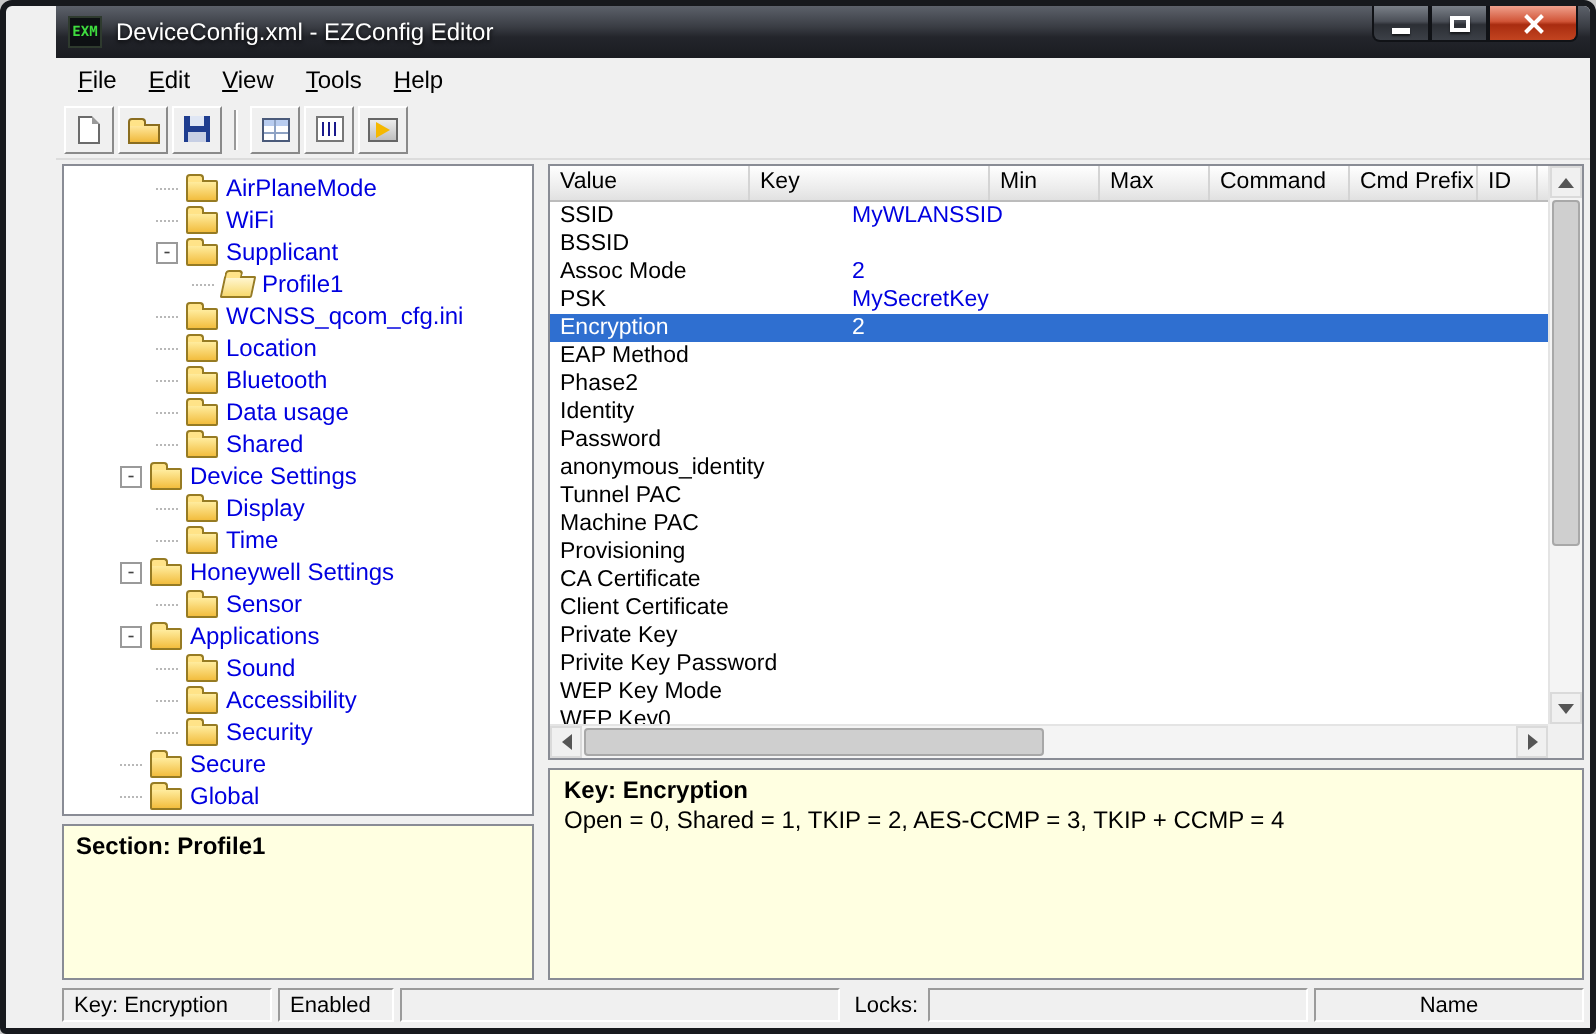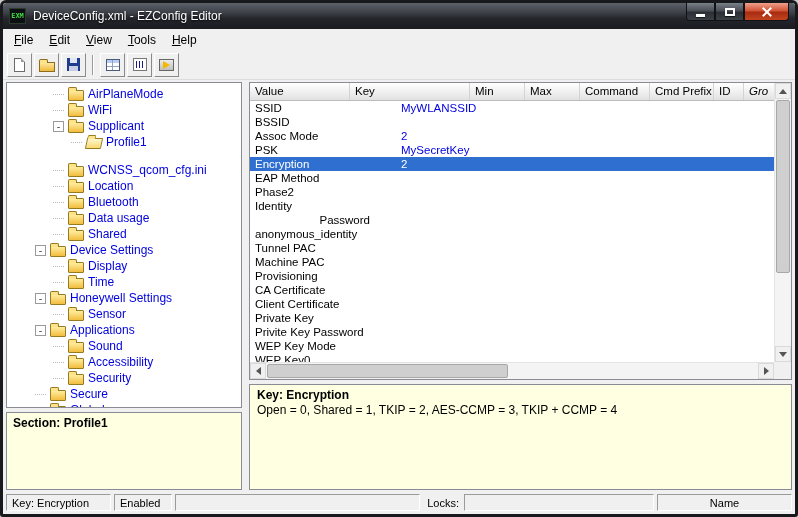--- a/index.html
+++ b/index.html
@@ -1,20 +1,20 @@
 <!DOCTYPE html>
 <html><head>
 <meta charset="utf-8">
 <style>
   * { box-sizing: border-box; margin: 0; padding: 0; }
   html, body { width: 798px; height: 517px; }
   body { font-family: "Liberation Sans", sans-serif; background: #c8c8c8; overflow: hidden; }
 
   .window { width: 798px; height: 517px; display: flex; flex-direction: column;
-    border: 3px solid #17191d; border-radius: 6px 6px 3px 3px; overflow: hidden; background: #f0f0f0; }
+    border: 3px solid #17191d; border-radius: 6px 6px 3px 3px; overflow: hidden; background: #f0f0f0; padding-left: 25px; }
 
   
   .titlebar { height: 26px; flex: none; position: relative; display: flex; align-items: center; padding: 0 6px;
     background: linear-gradient(#5c616a, #3a3d44 40%, #23252b 60%, #1a1c21); }
   .app-icon { width: 17px; height: 16px; background: #0d1013; border: 1px solid #2e3a2e; color: #3fdc3f;
     font-family: "DejaVu Sans Mono", monospace; font-size: 7px; font-weight: bold;
     display: flex; align-items: center; justify-content: center; flex: none; }
   .title { color: #fff; font-size: 12px; margin-left: 7px; text-shadow: 0 1px 2px rgba(0,0,0,.85); white-space: nowrap; }
   .win-controls { position: absolute; top: 0; right: 6px; display: flex; }
   .win-btn { width: 29px; height: 18px; border: 1px solid #101216; border-top: none; cursor: default;
@@ -198,21 +198,21 @@
           <div class="tree-item" style="padding-left: 46px;">
             <span class="expander">-</span>
             <span class="folder-icon"></span>
             <span class="tree-label">Supplicant</span>
           </div>
           <div class="tree-item" style="padding-left: 64px;">
             <span class="expander empty"></span>
             <span class="folder-icon open"></span>
             <span class="tree-label">Profile1</span>
           </div>
-          <div class="tree-item" style="padding-left: 46px; margin-top: 12px;">
+          <div class="tree-item" style="padding-left: 46px;">
             <span class="expander empty"></span>
             <span class="folder-icon"></span>
             <span class="tree-label">WCNSS_qcom_cfg.ini</span>
           </div>
           <div class="tree-item" style="padding-left: 46px;">
             <span class="expander empty"></span>
             <span class="folder-icon"></span>
             <span class="tree-label">Location</span>
           </div>
           <div class="tree-item" style="padding-left: 46px;">
@@ -378,21 +378,21 @@
               <div class="cell key" style="width: 120px;">Identity</div>
               <div class="cell value" style="width: 100px;"></div>
               <div class="cell" style="width: 55px;"></div>
               <div class="cell" style="width: 55px;"></div>
               <div class="cell" style="width: 70px;"></div>
               <div class="cell" style="width: 64px;"></div>
               <div class="cell" style="width: 30px;"></div>
               <div class="cell" style="width: 46px;"></div>
             </div>
             <div class="grid-row">
-              <div class="cell key" style="width: 120px; text-align: right;">Password</div>
+              <div class="cell key" style="width: 120px;">Password</div>
               <div class="cell value" style="width: 100px;"></div>
               <div class="cell" style="width: 55px;"></div>
               <div class="cell" style="width: 55px;"></div>
               <div class="cell" style="width: 70px;"></div>
               <div class="cell" style="width: 64px;"></div>
               <div class="cell" style="width: 30px;"></div>
               <div class="cell" style="width: 46px;"></div>
             </div>
             <div class="grid-row">
               <div class="cell key" style="width: 120px;">anonymous_identity</div>

